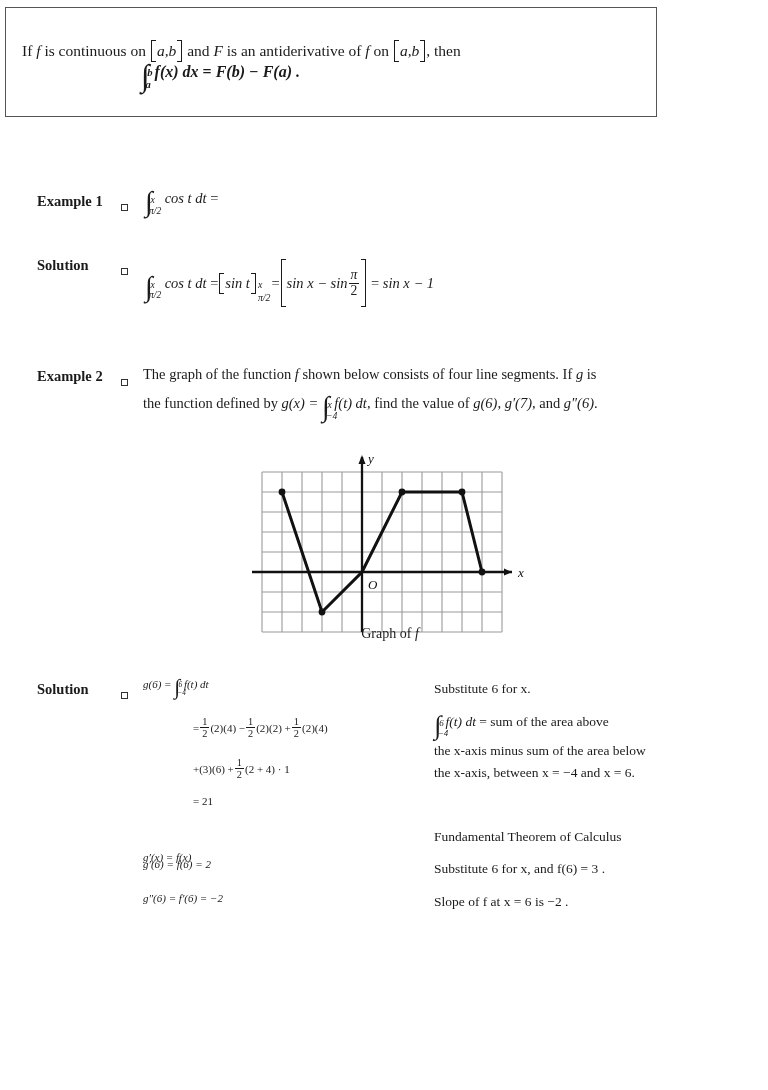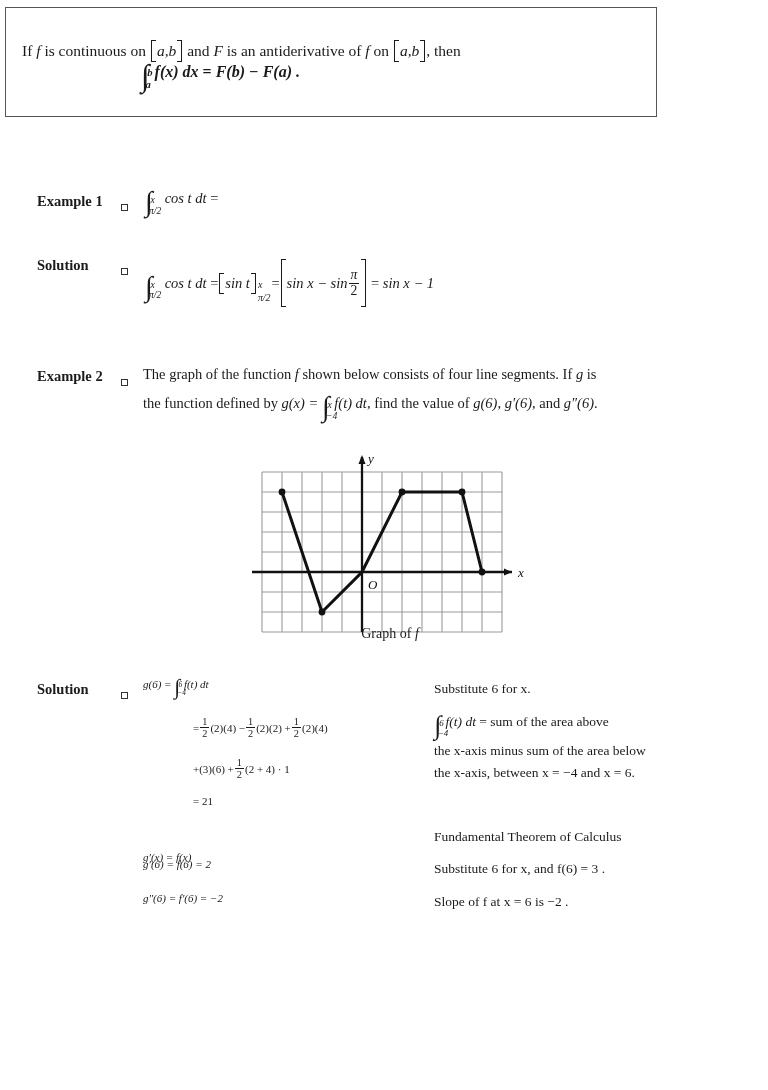--- a/index.html
+++ b/index.html
@@ -268,21 +268,21 @@
   <span>is</span>
 </div>
 <div class="body" id="ex2-line2">
   <span>the function defined by</span>
   <span class="mi">g(x) =</span>
   <span class="intwrap">
     <span class="intg">∫<span class="lim-up">x</span><span class="lim-dn">−4</span></span>
   </span>
   <span class="mi">f(t) dt</span><span>, find the value of</span>
   <span class="mi">g(6)</span><span>,</span>
-  <span class="mi">g′(6)</span><span>, and</span>
+  <span class="mi">g′(7)</span><span>, and</span>
   <span class="mi">g″(6)</span><span>.</span>
 </div>
 
 <div id="graph-figure">
   <svg width="280" height="205" viewBox="0 0 280 205">
 
     <g stroke="#9a9a9a" stroke-width="1.1">
       <line x1="12" y1="27" x2="252" y2="27"></line>
       <line x1="12" y1="47" x2="252" y2="47"></line>
       <line x1="12" y1="67" x2="252" y2="67"></line>

